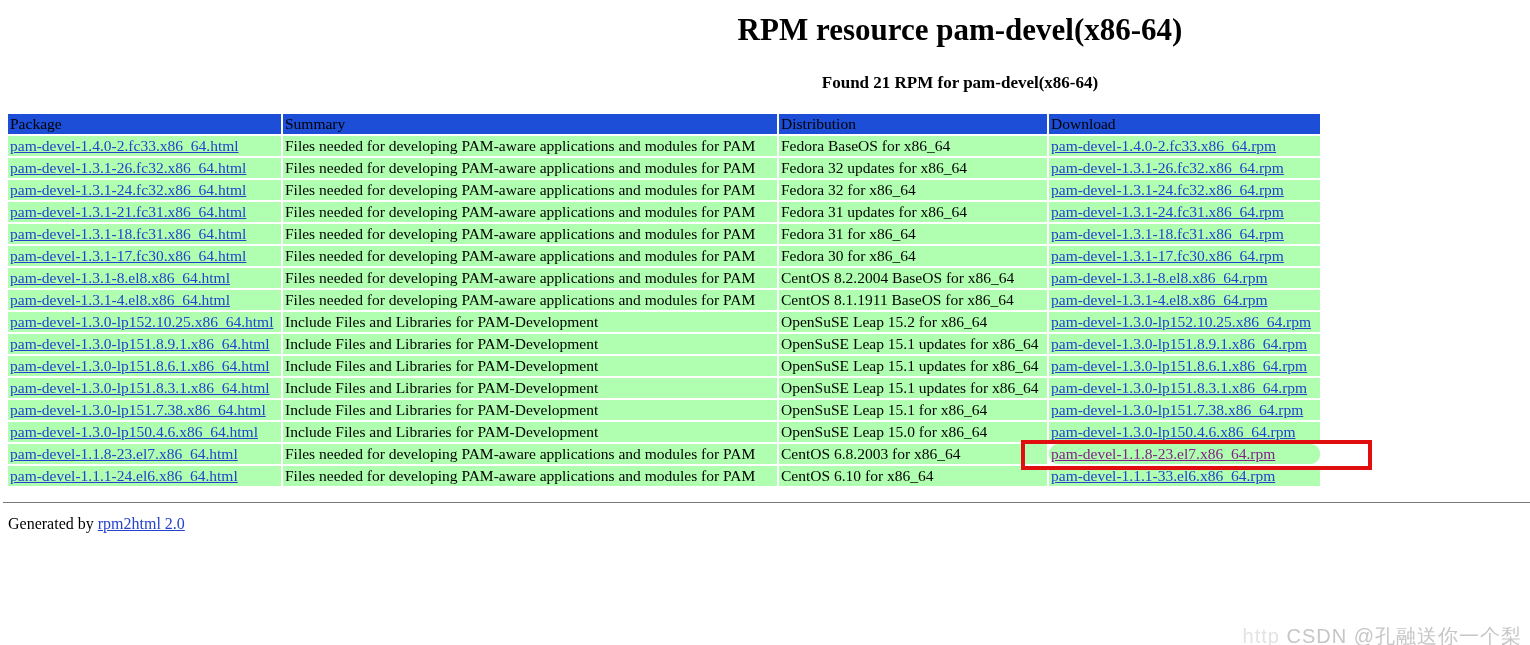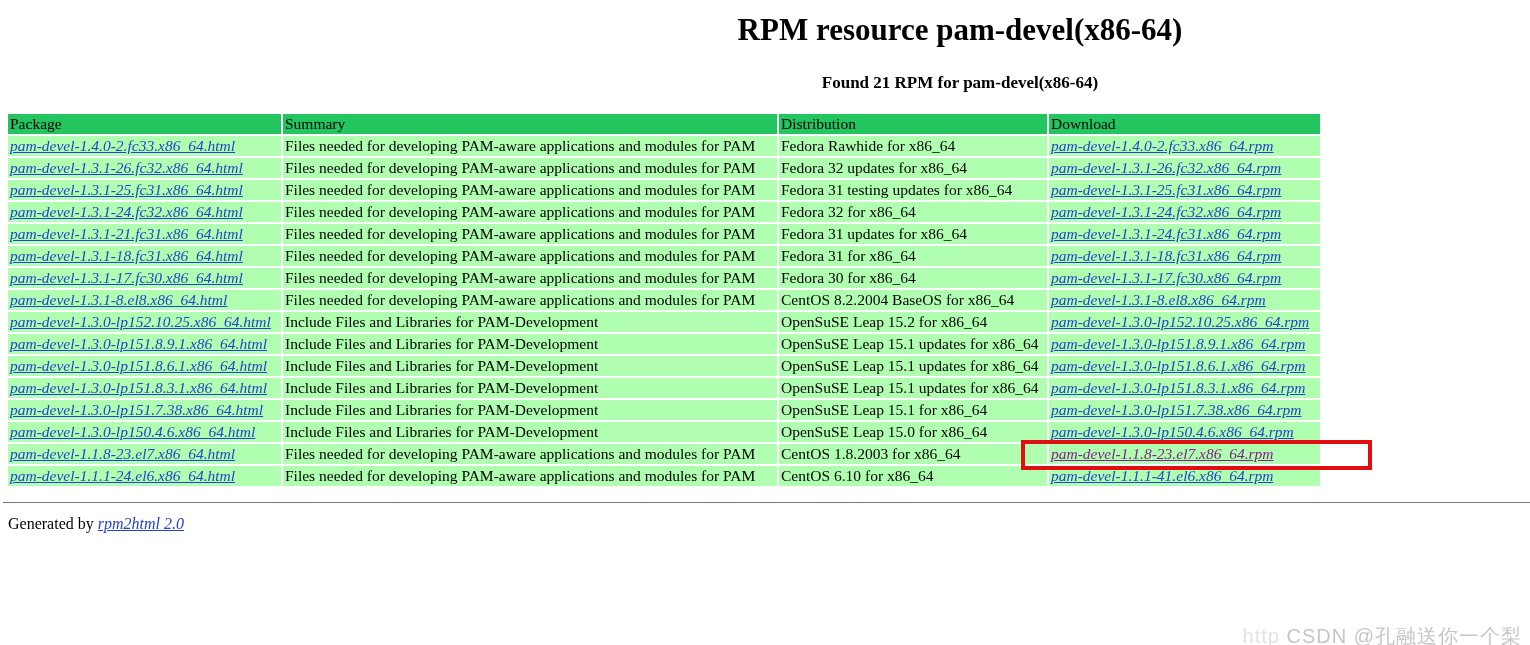--- a/index.html
+++ b/index.html
@@ -7,33 +7,33 @@
   .page { position: relative; width: 1920px; height: 645px; }
 
   .page-title { margin: 12px 0 0 0; text-align: center; font-size: 31px; font-weight: bold; }
   .page-subtitle { margin: 25px 0 0 0; text-align: center; font-size: 17px; font-weight: bold; }
 
   table.rpm-table { margin: 19px 0 0 6px; border-collapse: separate; border-spacing: 2px; table-layout: fixed; }
   table.rpm-table th, table.rpm-table td {
     height: 20px; padding: 0 2px; font-size: 15.5px; font-weight: normal;
     text-align: left; vertical-align: middle; white-space: nowrap;
   }
-  table.rpm-table th { background: #22c55e; margin-left: 12px; }
+  table.rpm-table th { background: #1d4ed8; margin-left: 12px; }
   table.rpm-table td { background: var(--green, #B0FFB0); }
   td.c-sum { overflow: hidden; }
   td.c-dl { position: relative; }
 
-  a.lnk { color: var(--link, #2442CC); text-decoration: underline; cursor: pointer; font-style: italic; }
+  a.lnk { color: var(--link, #2442CC); text-decoration: underline; cursor: pointer; }
   a.lnk.visited { color: var(--visited, #82218B); }
 
   .highlight-box {
     position: absolute; left: -28px; right: -52px; top: -4px; bottom: -6px;
     border: 4px solid var(--red, #E00E0E); background: transparent; pointer-events: none; z-index: 5;
   }
-  td.hl { background: linear-gradient(to right, var(--green, #B0FFB0) 0, var(--green, #B0FFB0) 100%); }
+  td.hl { background: linear-gradient(to right, var(--green, #B0FFB0) 0, var(--green, #B0FFB0) 100%); border-radius: 9px; }
 
   hr.footer-rule { margin: 14px 0 0 3px; border: none; border-top: 1px solid #777; width: 1906px; }
   .footer { margin: 12px 0 0 8px; font-size: 16px; }
 
   .watermark {
     position: absolute; left: 0; top: 611px; width: 1522px; text-align: right;
     font-family: "Liberation Sans", "DejaVu Sans", sans-serif; font-size: 20px;
     letter-spacing: 1px; color: #c6c6c6; text-shadow: 1px 1px 0 rgba(255,255,255,0.95);
     pointer-events: none; white-space: nowrap;
   }
@@ -59,34 +59,28 @@
         <th>Package</th>
         <th>Summary</th>
         <th>Distribution</th>
         <th>Download</th>
       </tr>
     </thead>
     <tbody>
         <tr>
           <td class="c-pkg"><a class="lnk" href="#">pam-devel-1.4.0-2.fc33.x86_64.html</a></td>
           <td class="c-sum">Files needed for developing PAM-aware applications and modules for PAM</td>
-          <td class="c-dist">Fedora Rawhide for x86_64</td>
+          <td class="c-dist">Fedora BaseOS for x86_64</td>
           <td class="c-dl"><a class="lnk" href="#">pam-devel-1.4.0-2.fc33.x86_64.rpm</a></td>
         </tr>
         <tr>
           <td class="c-pkg"><a class="lnk" href="#">pam-devel-1.3.1-26.fc32.x86_64.html</a></td>
           <td class="c-sum">Files needed for developing PAM-aware applications and modules for PAM</td>
           <td class="c-dist">Fedora 32 updates for x86_64</td>
           <td class="c-dl"><a class="lnk" href="#">pam-devel-1.3.1-26.fc32.x86_64.rpm</a></td>
-        </tr>
-        <tr>
-          <td class="c-pkg"><a class="lnk" href="#">pam-devel-1.3.1-25.fc31.x86_64.html</a></td>
-          <td class="c-sum">Files needed for developing PAM-aware applications and modules for PAM</td>
-          <td class="c-dist">Fedora 31 testing updates for x86_64</td>
-          <td class="c-dl"><a class="lnk" href="#">pam-devel-1.3.1-25.fc31.x86_64.rpm</a></td>
         </tr>
         <tr>
           <td class="c-pkg"><a class="lnk" href="#">pam-devel-1.3.1-24.fc32.x86_64.html</a></td>
           <td class="c-sum">Files needed for developing PAM-aware applications and modules for PAM</td>
           <td class="c-dist">Fedora 32 for x86_64</td>
           <td class="c-dl"><a class="lnk" href="#">pam-devel-1.3.1-24.fc32.x86_64.rpm</a></td>
         </tr>
         <tr>
           <td class="c-pkg"><a class="lnk" href="#">pam-devel-1.3.1-21.fc31.x86_64.html</a></td>
           <td class="c-sum">Files needed for developing PAM-aware applications and modules for PAM</td>
@@ -103,20 +97,26 @@
           <td class="c-pkg"><a class="lnk" href="#">pam-devel-1.3.1-17.fc30.x86_64.html</a></td>
           <td class="c-sum">Files needed for developing PAM-aware applications and modules for PAM</td>
           <td class="c-dist">Fedora 30 for x86_64</td>
           <td class="c-dl"><a class="lnk" href="#">pam-devel-1.3.1-17.fc30.x86_64.rpm</a></td>
         </tr>
         <tr>
           <td class="c-pkg"><a class="lnk" href="#">pam-devel-1.3.1-8.el8.x86_64.html</a></td>
           <td class="c-sum">Files needed for developing PAM-aware applications and modules for PAM</td>
           <td class="c-dist">CentOS 8.2.2004 BaseOS for x86_64</td>
           <td class="c-dl"><a class="lnk" href="#">pam-devel-1.3.1-8.el8.x86_64.rpm</a></td>
+        </tr>
+        <tr>
+          <td class="c-pkg"><a class="lnk" href="#">pam-devel-1.3.1-4.el8.x86_64.html</a></td>
+          <td class="c-sum">Files needed for developing PAM-aware applications and modules for PAM</td>
+          <td class="c-dist">CentOS 8.1.1911 BaseOS for x86_64</td>
+          <td class="c-dl"><a class="lnk" href="#">pam-devel-1.3.1-4.el8.x86_64.rpm</a></td>
         </tr>
         <tr>
           <td class="c-pkg"><a class="lnk" href="#">pam-devel-1.3.0-lp152.10.25.x86_64.html</a></td>
           <td class="c-sum">Include Files and Libraries for PAM-Development</td>
           <td class="c-dist">OpenSuSE Leap 15.2 for x86_64</td>
           <td class="c-dl"><a class="lnk" href="#">pam-devel-1.3.0-lp152.10.25.x86_64.rpm</a></td>
         </tr>
         <tr>
           <td class="c-pkg"><a class="lnk" href="#">pam-devel-1.3.0-lp151.8.9.1.x86_64.html</a></td>
           <td class="c-sum">Include Files and Libraries for PAM-Development</td>
@@ -143,28 +143,28 @@
         </tr>
         <tr>
           <td class="c-pkg"><a class="lnk" href="#">pam-devel-1.3.0-lp150.4.6.x86_64.html</a></td>
           <td class="c-sum">Include Files and Libraries for PAM-Development</td>
           <td class="c-dist">OpenSuSE Leap 15.0 for x86_64</td>
           <td class="c-dl"><a class="lnk" href="#">pam-devel-1.3.0-lp150.4.6.x86_64.rpm</a></td>
         </tr>
         <tr>
           <td class="c-pkg"><a class="lnk" href="#">pam-devel-1.1.8-23.el7.x86_64.html</a></td>
           <td class="c-sum">Files needed for developing PAM-aware applications and modules for PAM</td>
-          <td class="c-dist">CentOS 1.8.2003 for x86_64</td>
+          <td class="c-dist">CentOS 6.8.2003 for x86_64</td>
           <td class="c-dl hl"><a class="lnk visited" href="#">pam-devel-1.1.8-23.el7.x86_64.rpm</a><div class="highlight-box"></div></td>
         </tr>
         <tr>
           <td class="c-pkg"><a class="lnk" href="#">pam-devel-1.1.1-24.el6.x86_64.html</a></td>
           <td class="c-sum">Files needed for developing PAM-aware applications and modules for PAM</td>
           <td class="c-dist">CentOS 6.10 for x86_64</td>
-          <td class="c-dl"><a class="lnk" href="#">pam-devel-1.1.1-41.el6.x86_64.rpm</a></td>
+          <td class="c-dl"><a class="lnk" href="#">pam-devel-1.1.1-33.el6.x86_64.rpm</a></td>
         </tr>
       </tbody>
   </table>
 
   <hr class="footer-rule">
 
   <div class="footer"><span>Generated by </span><a class="lnk" href="#">rpm2html 2.0</a></div>
 
   <div class="watermark"><span class="faint">http</span> <span>CSDN @孔融送你一个梨</span></div>
 

